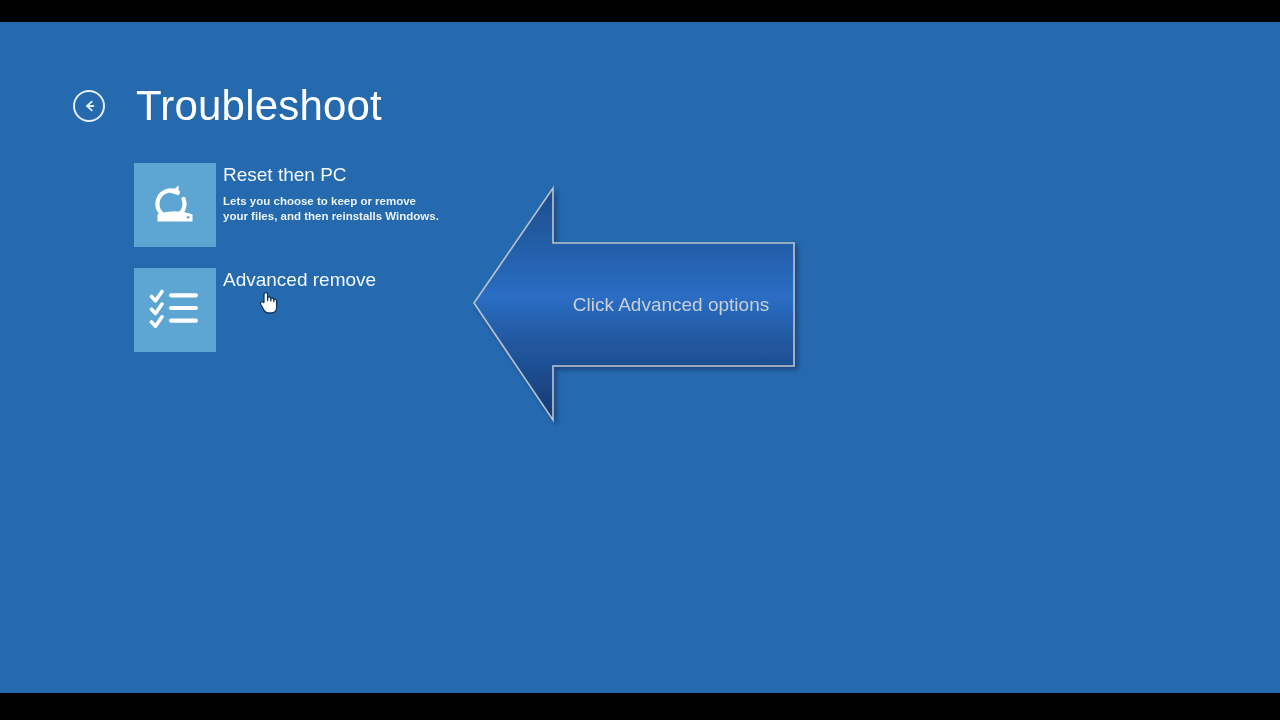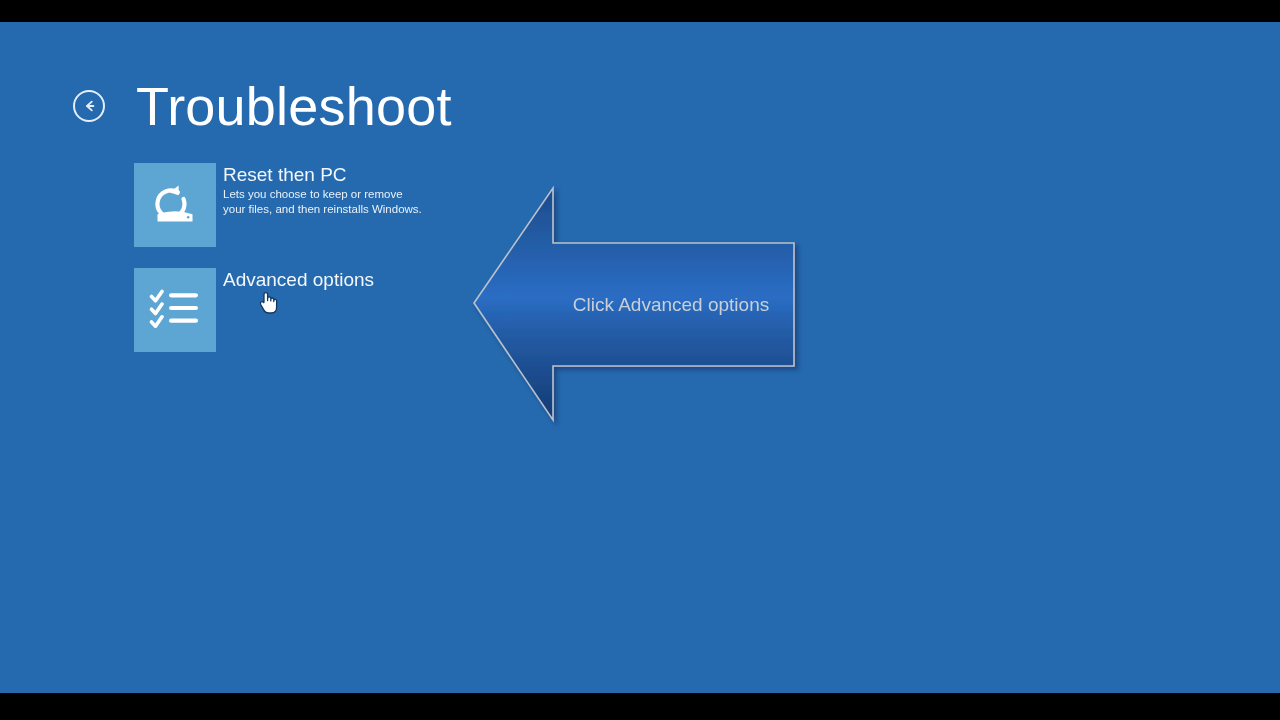--- a/index.html
+++ b/index.html
@@ -28,21 +28,21 @@
     position:absolute; left:73px; top:68px;
     width:32px; height:32px;
     border:2px solid #e4eef8;
     border-radius:50%;
     display:flex; align-items:center; justify-content:center;
   }
   .back-button svg { display:block; }
 
   .page-title {
     position:absolute; left:136px; top:58px;
-    font-size:54px; font-weight:300;
+    font-size:42px; font-weight:300;
     color:#ffffff;
     letter-spacing:0.2px;
     line-height:52px;
     white-space:nowrap;
   }
 
   
   .option-row { position:absolute; left:134px; }
   .option-row.reset    { top:141px; }
   .option-row.advanced { top:246px; }
@@ -57,21 +57,22 @@
 
   .option-text { position:absolute; left:89px; top:0; }
 
   .option-title {
     font-size:19px; font-weight:300;
     color:#f2f7fc;
     line-height:24px;
     white-space:nowrap;
   }
   .option-desc {
-    font-size:11.5px; font-weight:400;
+    margin-top:7px;
+    font-size:11.5px; font-weight:700;
     color:#e9f2fa;
     line-height:15px;
     white-space:nowrap;
   }
 
   
   .callout {
     position:absolute; left:470px; top:160px;
     width:330px; height:245px;
   }
@@ -147,21 +148,21 @@
             </g>
             <g fill="#ffffff">
               <rect x="20" y="5.2" width="29" height="4.2" rx="2.1"></rect>
               <rect x="20" y="17.9" width="29" height="4.2" rx="2.1"></rect>
               <rect x="20" y="30.6" width="29" height="4.2" rx="2.1"></rect>
             </g>
           </svg>
         </span>
       </div>
       <div class="option-text">
-        <div class="option-title">Advanced options</div>
+        <div class="option-title">Advanced remove</div>
       </div>
     </div>
 
     <div class="callout">
       <svg width="330" height="245" viewBox="0 0 330 245">
         <defs>
           <linearGradient id="arrowGrad" x1="0" y1="0" x2="0" y2="1">
             <stop offset="0%" stop-color="#1c4a90"></stop>
             <stop offset="18%" stop-color="#22599f"></stop>
             <stop offset="47%" stop-color="#2a6dc4"></stop>

